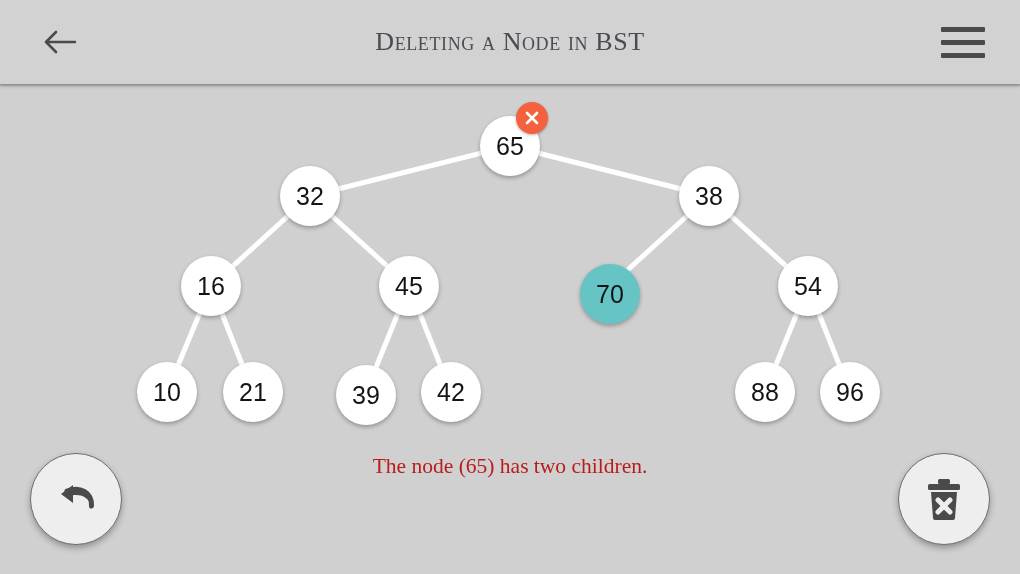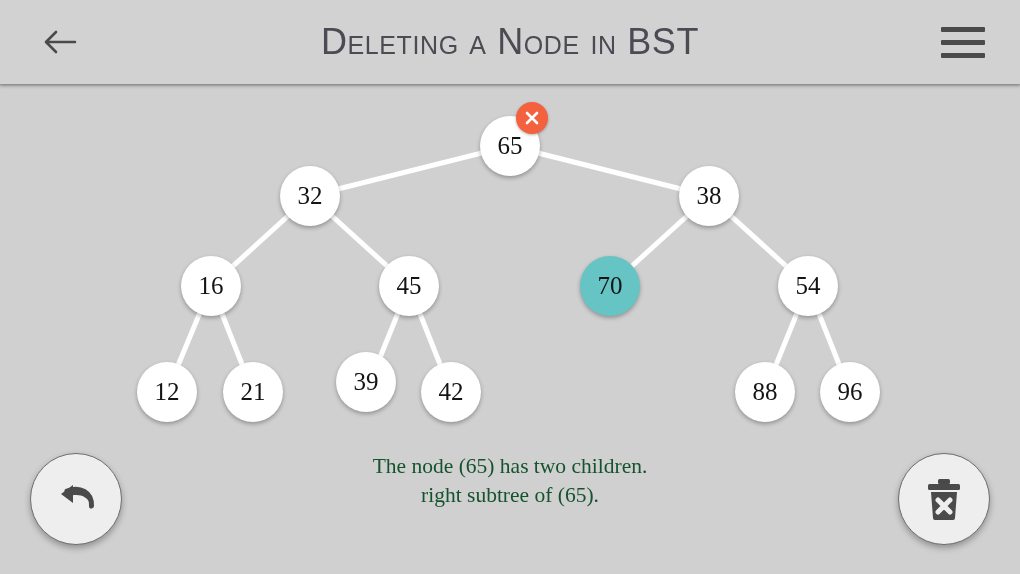--- a/index.html
+++ b/index.html
@@ -56,22 +56,22 @@
     margin: 4px 0;
     border-radius: 1px;
   }
   .app-title {
     position: absolute;
     left: 0; top: 0;
     width: 1020px;
     height: 84px;
     line-height: 84px;
     text-align: center;
-    font-family: Liberation Sans, sans-serif;
-    font-size: 36px;
+    font-family: Liberation Serif, serif;
+    font-size: 26px;
     font-variant: small-caps;
     letter-spacing: 0.6px;
     color: #4b4b54;
     white-space: nowrap;
   }
 
   
   .tree-area {
     position: absolute;
     left: 0; top: 87px;
@@ -85,21 +85,21 @@
   }
   .node {
     position: absolute;
     width: 60px; height: 60px;
     border-radius: 50%;
     background: #ffffff;
     box-shadow: 0 2px 4px rgba(0,0,0,0.30);
     display: flex;
     align-items: center;
     justify-content: center;
-    font-family: Liberation Serif, serif;
+    font-family: Liberation Sans, sans-serif;
     font-size: 25px;
     color: #141414;
     cursor: pointer;
     z-index: 2;
   }
   .node.highlight {
     background: #67c4c4;
   }
   .delete-badge {
     position: absolute;
@@ -117,21 +117,21 @@
   
   .caption {
     position: absolute;
     left: 160px;
     top: 452px;
     width: 700px;
     text-align: center;
     font-family: "Liberation Serif", "DejaVu Serif", serif;
     font-size: 21.5px;
     line-height: 29px;
-    color: #14532d;
+    color: #b91c1c;
   }
 
   
   .round-btn {
     position: absolute;
     width: 90px; height: 90px;
     border-radius: 50%;
     background: #eeeeee;
     border: 1px solid #6d6d6d;
     box-shadow: 0 3px 6px rgba(0,0,0,0.30);
@@ -194,50 +194,49 @@
         </div>
         <div class="node" style="left: 679px; top: 79px;">
           <span>38</span>
         </div>
         <div class="node" style="left: 181px; top: 169px; align-items: center;">
           <span>16</span>
         </div>
         <div class="node" style="left: 379px; top: 169px;">
           <span>45</span>
         </div>
-        <div class="node highlight" style="left: 580px; top: 169px;">
+        <div class="node highlight" style="left: 580px; top: 177px;">
           <span>70</span>
         </div>
         <div class="node" style="left: 778px; top: 169px;">
           <span>54</span>
         </div>
         <div class="node" style="left: 137px; top: 275px;">
-          <span>12</span>
+          <span>10</span>
         </div>
         <div class="node" style="left: 223px; top: 275px; justify-content: center;">
           <span>21</span>
         </div>
-        <div class="node" style="left: 336px; top: 265px;">
+        <div class="node" style="left: 336px; top: 278px;">
           <span>39</span>
         </div>
         <div class="node" style="left: 421px; top: 275px;">
           <span>42</span>
         </div>
         <div class="node" style="left: 735px; top: 275px;">
           <span>88</span>
         </div>
         <div class="node" style="left: 820px; top: 275px;">
           <span>96</span>
         </div>
       </div>
   </div>
 
   <div class="caption">
     <div>The node (65) has two children.</div>
-    <div>right subtree of (65).</div>
   </div>
 
   <div class="round-btn undo-btn">
     <svg width="46" height="40" viewBox="0 0 46 40">
       <path d="M14 12 C26 8, 38 12, 38 26 C34 16, 24 14, 14 18 Z" fill="#4a4a4a"></path>
       <path d="M8 15 L20 6 L20 24 Z" fill="#4a4a4a"></path>
       <path d="M14 12 C27 7, 39 13, 38.5 27" stroke="#4a4a4a" stroke-width="5" fill="none" stroke-linecap="round"></path>
     </svg>
   </div>
 

